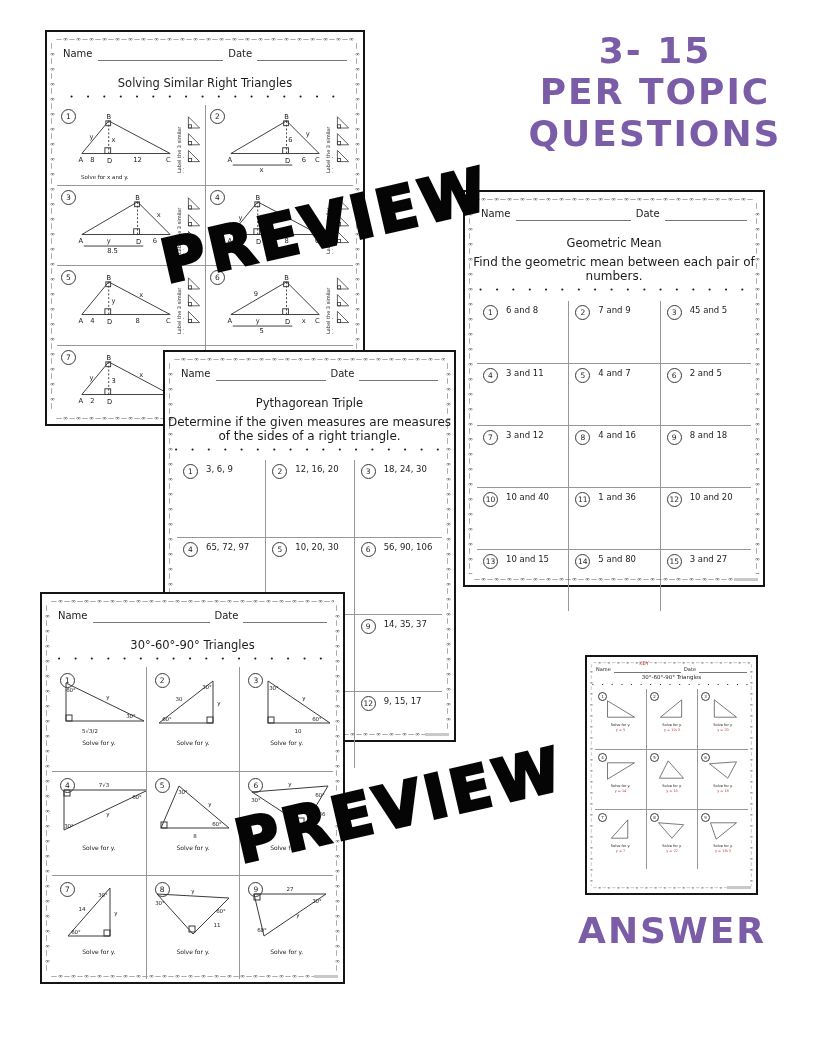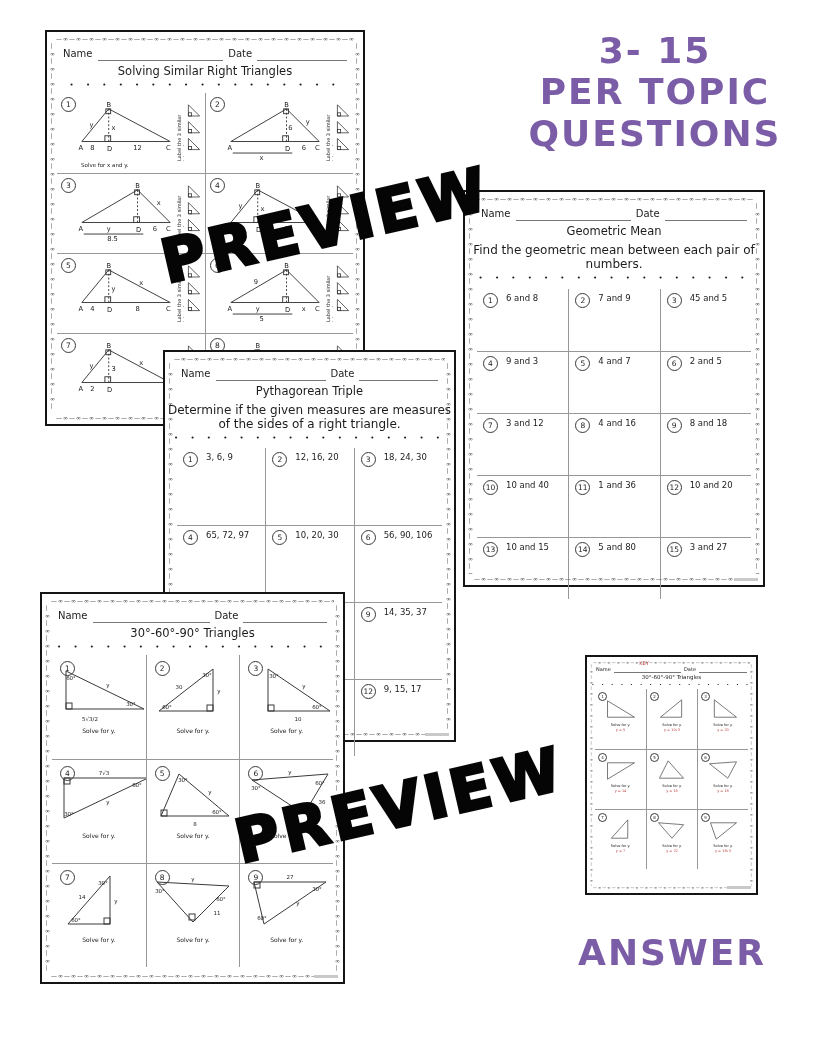--- a/index.html
+++ b/index.html
@@ -18,21 +18,21 @@
   .orn.t{top:3px}.orn.b{bottom:3px}
   .orn.v{top:11px;bottom:11px;width:7px;writing-mode:vertical-rl}
   .orn.l{left:2px}.orn.r{right:2px}
   .p5 .orn{font-size:4px;line-height:5px}
   .p5 .orn.h{left:6px;right:6px;height:5px}
   .p5 .orn.v{width:5px;top:7px;bottom:7px}
   
   .hdr{display:flex;align-items:flex-start;gap:5px;margin:16px 16px 0;font-size:10px}
   .hline{border-bottom:1px solid #777;height:12px;position:relative}
   .n1{flex:1.4}.n2{flex:1}
-  .title{text-align:center;font-size:11.5px;margin-top:3px}
+  .title{text-align:center;font-size:11.5px;margin-top:15px}
   .sub{text-align:center;font-size:12px;margin-top:5px}
   .dotline{text-align:center;font-size:7px;letter-spacing:5px;margin-top:3px;white-space:nowrap;overflow:hidden}
   .qnum{display:inline-block;width:13px;height:13px;border:1px solid #3a3a3a;border-radius:50%;
         font-size:7.5px;line-height:13px;text-align:center;flex:0 0 13px}
   
   svg{stroke:#3a3a3a;fill:none;stroke-width:1}
   svg text{fill:#1c1c1c;stroke:none;text-anchor:middle;font-size:7px;font-family:"DejaVu Sans",sans-serif}
   
   .g1,.g2,.g3,.g4,.g5{display:grid}
   .g1>div,.g2>div,.g3>div,.g4>div,.g5>div{border-top:1px solid #979797;border-left:1px solid #979797;box-sizing:border-box;overflow:hidden}
@@ -80,21 +80,21 @@
   .ans{font-size:3.5px;color:#c04343;margin-top:1px}
   .key{position:absolute;left:38%;top:-6px;color:#c04343;font-size:5px}
   .credit{position:absolute;right:5px;bottom:4px;width:24px;height:3px;background:#c9c9c9}
   
   .wm{position:absolute;font-weight:bold;font-size:60px;letter-spacing:4px;color:#050505;
       transform:rotate(-13deg);z-index:10;white-space:nowrap;-webkit-text-stroke:3px #050505}
   #wm1{left:158px;top:190px}
   #wm2{left:232px;top:770px}
   .callout{position:absolute;text-align:center;color:#7b5ca7;font-weight:bold;letter-spacing:2px;line-height:1.15;z-index:5}
   #co1{left:505px;top:30px;width:300px;font-size:36px}
-  #co2{left:528px;top:932px;width:288px;font-size:36px}
+  #co2{left:528px;top:910px;width:288px;font-size:36px}
 </style>
 </head>
 <body>
 
 <div>
 
 <div class="page" id="page1">
   <div class="orn h t">—∞—∞—∞—∞—∞—∞—∞—∞—∞—∞—∞—∞—∞—∞—∞—∞—∞—∞—∞—∞—∞—∞—∞—∞—∞—∞—∞—∞—∞—∞—∞—∞—∞—∞—∞—∞—∞—∞—∞—∞—∞—∞—∞—∞—∞—∞—∞—∞—∞—∞—∞—∞—∞—∞—∞—∞—∞—∞—∞—∞</div>
   <div class="orn h b">—∞—∞—∞—∞—∞—∞—∞—∞—∞—∞—∞—∞—∞—∞—∞—∞—∞—∞—∞—∞—∞—∞—∞—∞—∞—∞—∞—∞—∞—∞—∞—∞—∞—∞—∞—∞—∞—∞—∞—∞—∞—∞—∞—∞—∞—∞—∞—∞—∞—∞—∞—∞—∞—∞—∞—∞—∞—∞—∞—∞</div>
   <div class="orn v l">—∞—∞—∞—∞—∞—∞—∞—∞—∞—∞—∞—∞—∞—∞—∞—∞—∞—∞—∞—∞—∞—∞—∞—∞—∞—∞—∞—∞—∞—∞—∞—∞—∞—∞—∞—∞—∞—∞—∞—∞—∞—∞—∞—∞—∞—∞—∞—∞—∞—∞—∞—∞—∞—∞—∞—∞—∞—∞—∞—∞</div>
@@ -376,21 +376,21 @@
     <div class="c2">
           <span class="qnum">2</span>
           <span>7 and 9</span>
         </div>
     <div class="c2">
           <span class="qnum">3</span>
           <span>45 and 5</span>
         </div>
     <div class="c2">
           <span class="qnum">4</span>
-          <span>9 and 3</span>
+          <span>3 and 11</span>
         </div>
     <div class="c2">
           <span class="qnum">5</span>
           <span>4 and 7</span>
         </div>
     <div class="c2">
           <span class="qnum">6</span>
           <span>2 and 5</span>
         </div>
     <div class="c2">

